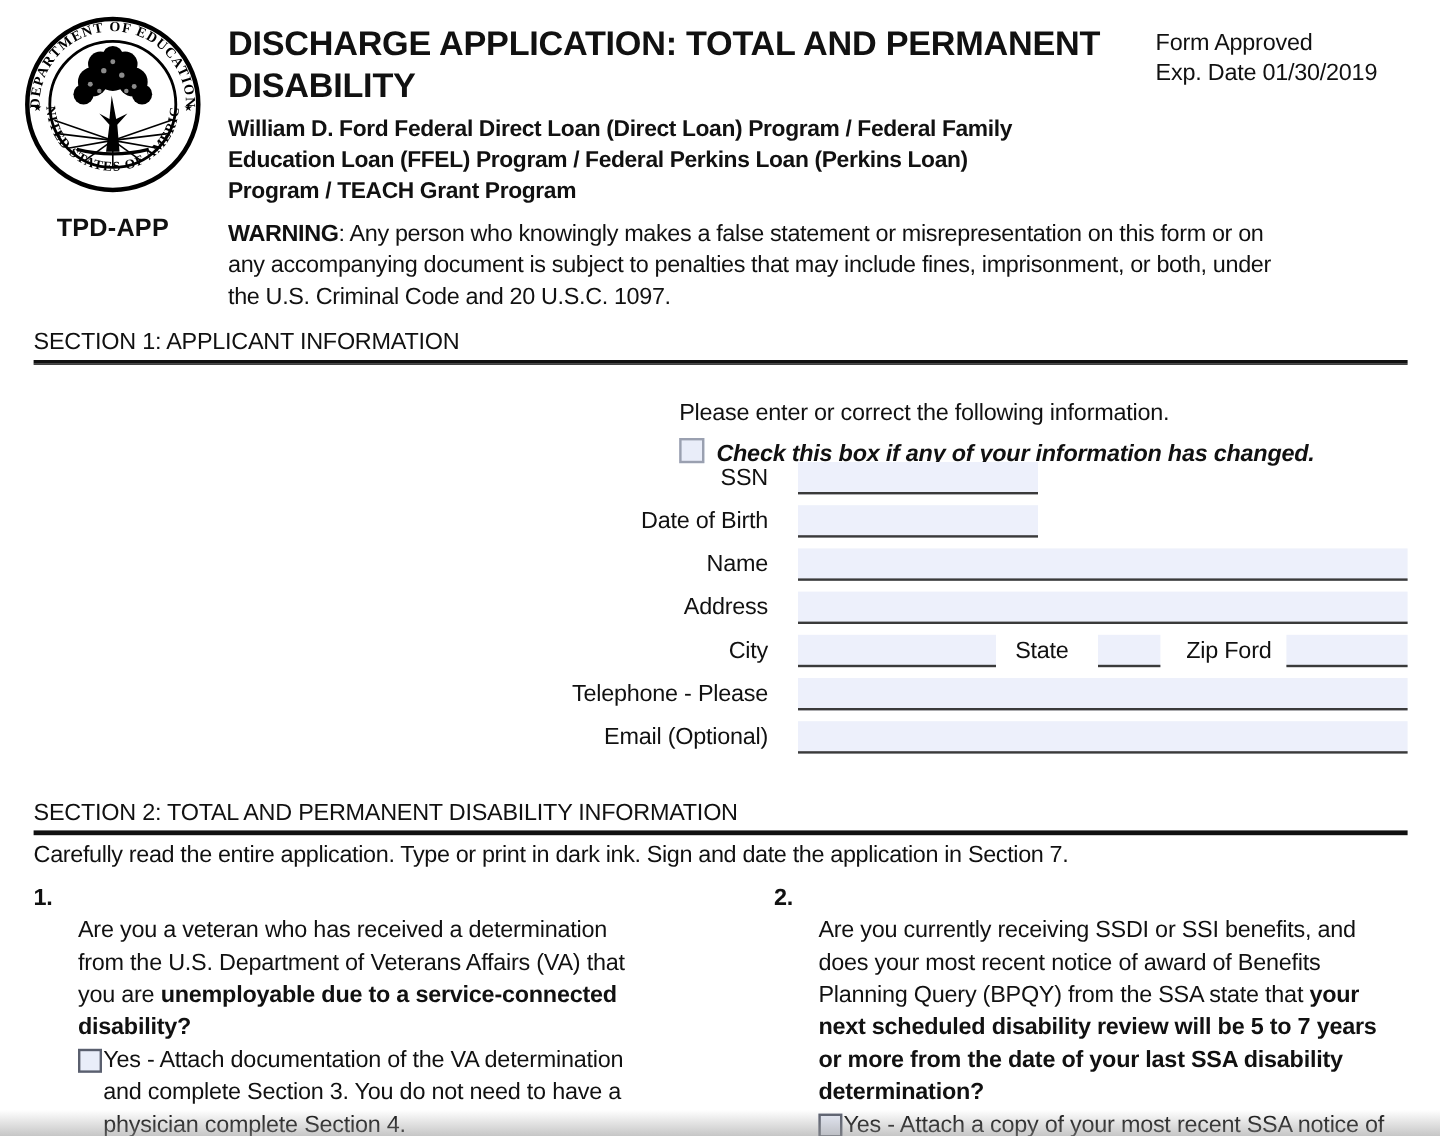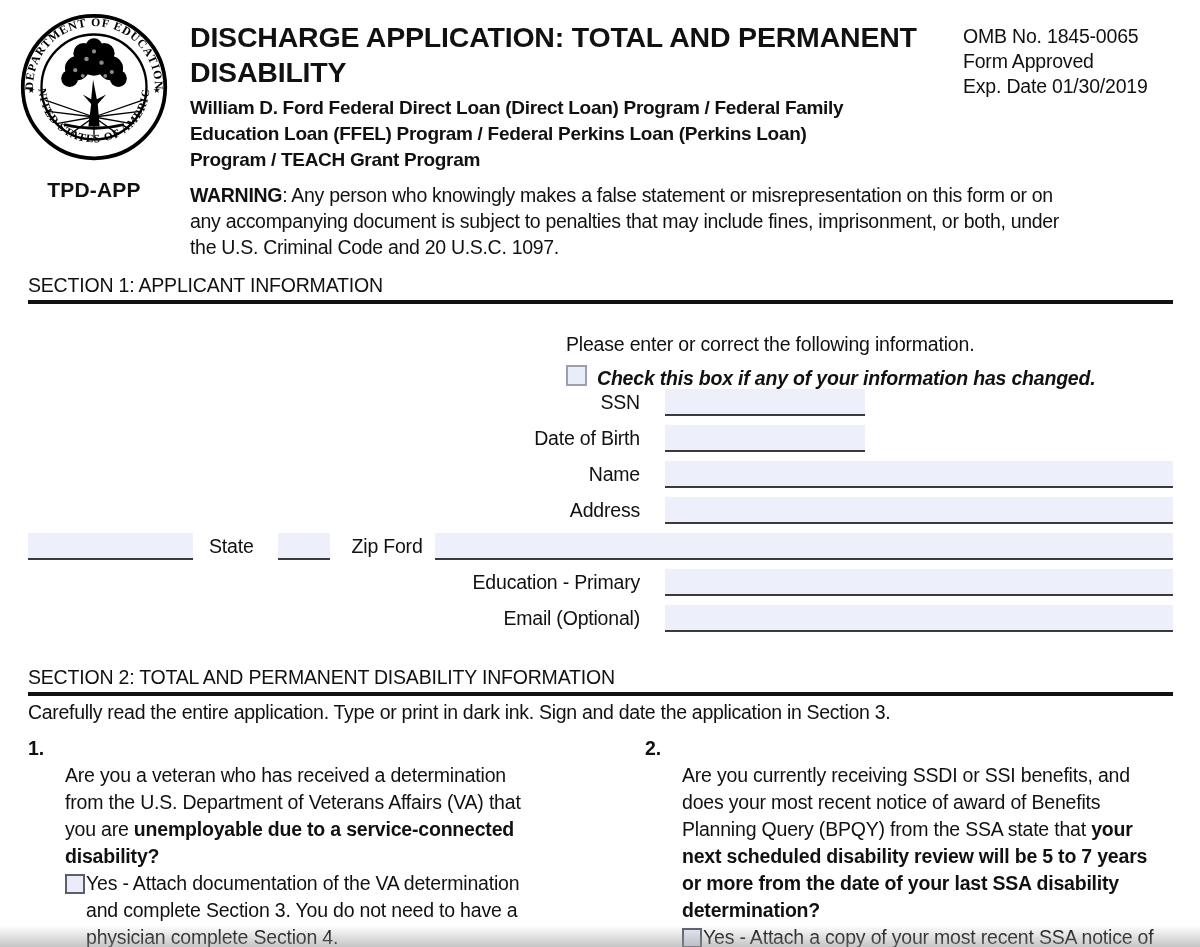--- a/index.html
+++ b/index.html
@@ -31,21 +31,21 @@
   .s1-intro { position:absolute; left:566px; top:310px; font-size:19.5px; line-height:26px; letter-spacing:-.2px;margin-top:21px; }
   .s1-check { display:flex; margin-top:8px;font-style:italic; }
   .cb {
     flex:none; width:21px; height:21px; background:#e9edf9;
     border:2px solid #5a5f6e; display:inline-block;
   }
   .s1-check .cb { margin-right:10px; border-color:#9aa0b0; }
   .s1-check .lbl { font-weight:bold; font-size:19.5px; letter-spacing:-.2px; }
 
   .rows { position:absolute; left:28px; top:380px; right:27px; }
-  .row { display:flex; align-items:flex-end; height:36px; }
+  .row { display:flex; align-items:center; height:36px; }
   .row .f-label {
     width:612px; flex:none; margin-right:25px; text-align:right;
     font-size:19.5px; line-height:27px; letter-spacing:-.2px;
   }
   .field {
     height:27px; background:#edf0fb; border:none; border-bottom:2px solid #3a3a3a;
     border-radius:0; font:18px "Liberation Sans", sans-serif; padding:0 6px; outline:none;
   }
   .w-sm { width:200px; flex:none; }
   .w-full { flex:1; min-width:0; }
@@ -141,21 +141,20 @@
 DISABILITY</h1>
     <div class="programs">William D. Ford Federal Direct Loan (Direct Loan) Program / Federal Family
 Education Loan (FFEL) Program / Federal Perkins Loan (Perkins Loan)
 Program / TEACH Grant Program</div>
     <div class="warning"><span class="b">WARNING</span><span>: Any person who knowingly makes a false statement or misrepresentation on this form or on
 any accompanying document is subject to penalties that may include fines, imprisonment, or both, under
 the U.S. Criminal Code and 20 U.S.C. 1097.</span></div>
   </div>
 
   <div class="omb">
-    <div>OMB No. 1845-0065</div>
     <div>Form Approved</div>
     <div>Exp. Date 01/30/2019</div>
   </div>
 
   <div class="sec-head" style="top:274px">
     <div class="sec-title">SECTION 1: APPLICANT INFORMATION</div>
     <div class="dbl-rule"></div>
   </div>
 
   <div class="s1-intro">
@@ -177,41 +176,42 @@
     </div>
     <div class="row">
       <div class="f-label">Name</div>
       <input type="text" class="field w-full" value="" style="">
     </div>
     <div class="row">
       <div class="f-label">Address</div>
       <input type="text" class="field w-full" value="" style="">
     </div>
     <div class="row">
+      <div class="f-label">City</div>
       <input type="text" class="field w-city" value="" style="">
       <div class="inline-lbl lbl-state">State</div>
       <input type="text" class="field w-state" value="" style="">
       <div class="inline-lbl lbl-zip">Zip Ford</div>
       <input type="text" class="field w-full" value="" style="">
     </div>
     <div class="row">
-      <div class="f-label">Education - Primary</div>
+      <div class="f-label">Telephone - Please</div>
       <input type="text" class="field w-full" value="" style="">
     </div>
     <div class="row">
       <div class="f-label">Email (Optional)</div>
       <input type="text" class="field w-full" value="" style="">
     </div>
   </div>
 
   <div class="sec-head" style="top:666px">
     <div class="sec-title">SECTION 2: TOTAL AND PERMANENT DISABILITY INFORMATION</div>
     <div class="dbl-rule"></div>
   </div>
-  <div class="s2-intro">Carefully read the entire application. Type or print in dark ink. Sign and date the application in Section 3.</div>
+  <div class="s2-intro">Carefully read the entire application. Type or print in dark ink. Sign and date the application in Section 7.</div>
 
   <div class="col col-left">
     <div class="q">
       <div class="q-num">1.</div>
       <div class="q-text">
         <span>Are you a veteran who has received a determination
 from the U.S. Department of Veterans Affairs (VA) that
 you are </span><span class="b">unemployable due to a service-connected
 disability?</span>
         <div class="opt">

